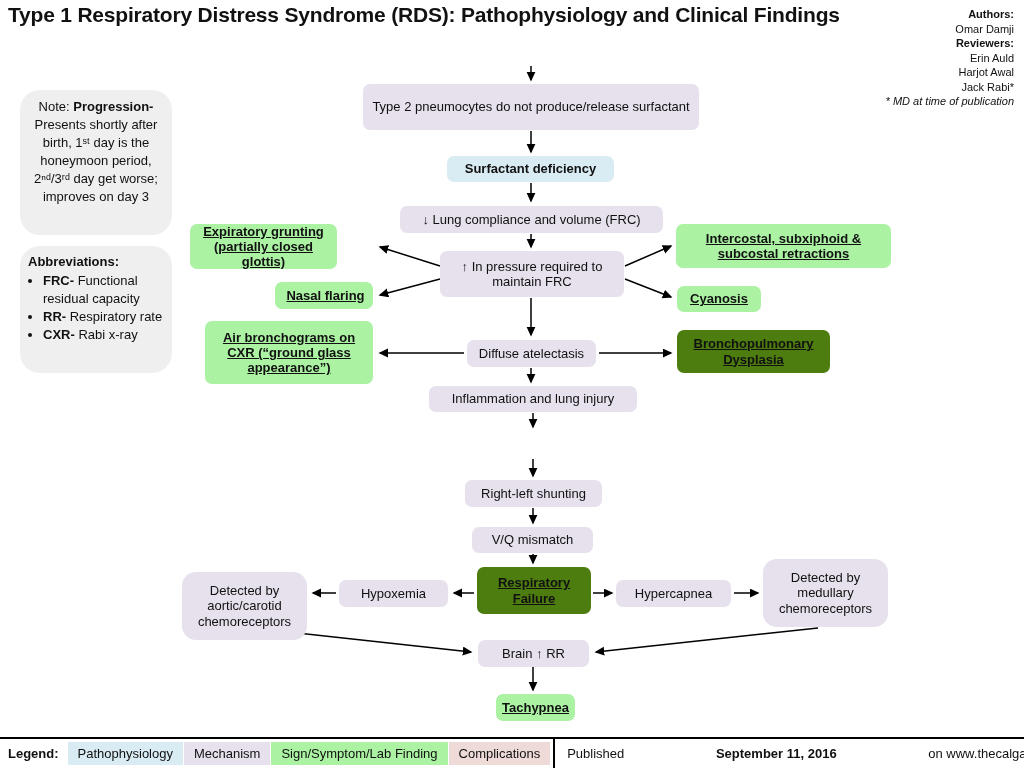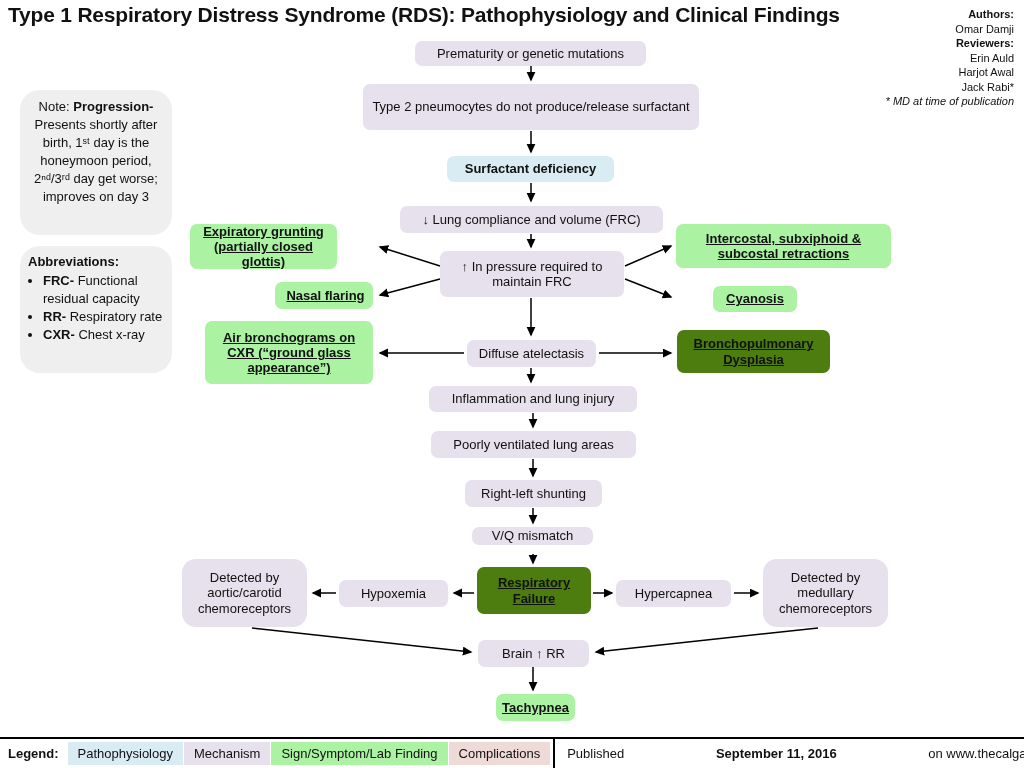--- a/index.html
+++ b/index.html
@@ -65,21 +65,21 @@
   <div class="sidebox note-box">
     <span>Note: </span><span class="b">Progression-</span>
     <span>Presents shortly after birth, 1ˢᵗ day is the honeymoon period, 2ⁿᵈ/3ʳᵈ day get worse; improves on day 3</span>
   </div>
 
   <div class="sidebox abbrev-box">
     <div class="b">Abbreviations:</div>
     <ul>
       <li><span class="b">FRC-</span><span> Functional residual capacity</span></li>
       <li><span class="b">RR-</span><span> Respiratory rate</span></li>
-      <li><span class="b">CXR-</span><span> Chest x-ray</span></li>
+      <li><span class="b">CXR-</span><span> Rabi x-ray</span></li>
     </ul>
   </div>
 
   <svg class="arrows" viewBox="0 0 1024 768">
     <defs>
       <marker id="ah" markerWidth="7" markerHeight="7" refX="5.5" refY="3" orient="auto">
         <path d="M0,0 L6.5,3 L0,6 z" fill="#000"></path>
       </marker>
     </defs>
     <line x1="531" y1="66" x2="531" y2="80" marker-end="url(#ah)"></line>
@@ -100,40 +100,38 @@
     <line x1="599" y1="353" x2="671" y2="353" marker-end="url(#ah)"></line>
     <line x1="474" y1="593" x2="454" y2="593" marker-end="url(#ah)"></line>
     <line x1="336" y1="593" x2="313" y2="593" marker-end="url(#ah)"></line>
     <line x1="593" y1="593" x2="612" y2="593" marker-end="url(#ah)"></line>
     <line x1="734" y1="593" x2="758" y2="593" marker-end="url(#ah)"></line>
     <line x1="252" y1="628" x2="471" y2="652" marker-end="url(#ah)"></line>
     <line x1="818" y1="628" x2="596" y2="652" marker-end="url(#ah)"></line>
     <line x1="533" y1="667" x2="533" y2="690" marker-end="url(#ah)"></line>
   </svg>
 
-  <div class="node mech" style="left:415px; top:41px;  width:231px; height:25px;">Prematurity or genetic mutations</div>
   <div class="node mech" style="left:363px; top:84px;  width:336px; height:46px;">Type 2 pneumocytes do not produce/release surfactant</div>
   <div class="node patho" style="left:447px; top:156px; width:167px; height:26px;">Surfactant deficiency</div>
   <div class="node mech" style="left:400px; top:206px; width:263px; height:27px;">↓ Lung compliance and volume (FRC)</div>
   <div class="node mech" style="left:440px; top:251px; width:184px; height:46px;">↑ In pressure required to maintain FRC</div>
   <div class="node sign" style="left:190px; top:224px; width:147px; height:45px;">Expiratory grunting (partially closed glottis)</div>
   <div class="node sign" style="left:275px; top:282px; width:98px;  height:27px;padding-left:8px;">Nasal flaring</div>
   <div class="node sign" style="left:676px; top:224px; width:215px; height:44px;">Intercostal, subxiphoid &amp; subcostal retractions</div>
-  <div class="node sign" style="left:677px; top:286px; width:84px;  height:26px;margin-left:36px;">Cyanosis</div>
+  <div class="node sign" style="left:677px; top:286px; width:84px;  height:26px;">Cyanosis</div>
   <div class="node sign" style="left:205px; top:321px; width:168px; height:63px;">Air bronchograms on CXR (“ground glass appearance”)</div>
   <div class="node mech" style="left:467px; top:340px; width:129px; height:27px;">Diffuse atelectasis</div>
   <div class="node comp emph" style="left:677px; top:330px; width:153px; height:43px;">Bronchopulmonary Dysplasia</div>
   <div class="node mech" style="left:429px; top:386px; width:208px; height:26px;">Inflammation and lung injury</div>
-  <div class="node mech" style="left:431px; top:431px; width:205px; height:27px;">Poorly ventilated lung areas</div>
   <div class="node mech" style="left:465px; top:480px; width:137px; height:27px;">Right-left shunting</div>
-  <div class="node mech" style="left:472px; top:527px; width:121px; height:18px;">V/Q mismatch</div>
+  <div class="node mech" style="left:472px; top:527px; width:121px; height:26px;">V/Q mismatch</div>
   <div class="node comp emph" style="left:477px; top:567px; width:114px; height:47px;">Respiratory Failure</div>
   <div class="node mech" style="left:339px; top:580px; width:109px; height:27px;">Hypoxemia</div>
   <div class="node mech" style="left:616px; top:580px; width:115px; height:27px;">Hypercapnea</div>
-  <div class="node mech round14" style="left:182px; top:559px; width:125px; height:68px;">Detected by aortic/carotid chemoreceptors</div>
+  <div class="node mech round14" style="left:182px; top:572px; width:125px; height:68px;">Detected by aortic/carotid chemoreceptors</div>
   <div class="node mech round14" style="left:763px; top:559px; width:125px; height:68px;">Detected by medullary chemoreceptors</div>
   <div class="node mech" style="left:478px; top:640px; width:111px; height:27px;">Brain ↑ RR</div>
   <div class="node sign" style="left:496px; top:694px; width:79px;  height:27px;">Tachypnea</div>
 
   <div class="legend-bar">
     <span class="legend-label">Legend:</span>
     <span class="swatch" style="background: rgb(217, 236, 243);">Pathophysiology</span>
     <span class="swatch" style="background: rgb(230, 225, 236);">Mechanism</span>
     <span class="swatch" style="background: rgb(171, 242, 163);">Sign/Symptom/Lab Finding</span>
     <span class="swatch" style="background: rgb(238, 218, 215);">Complications</span>

